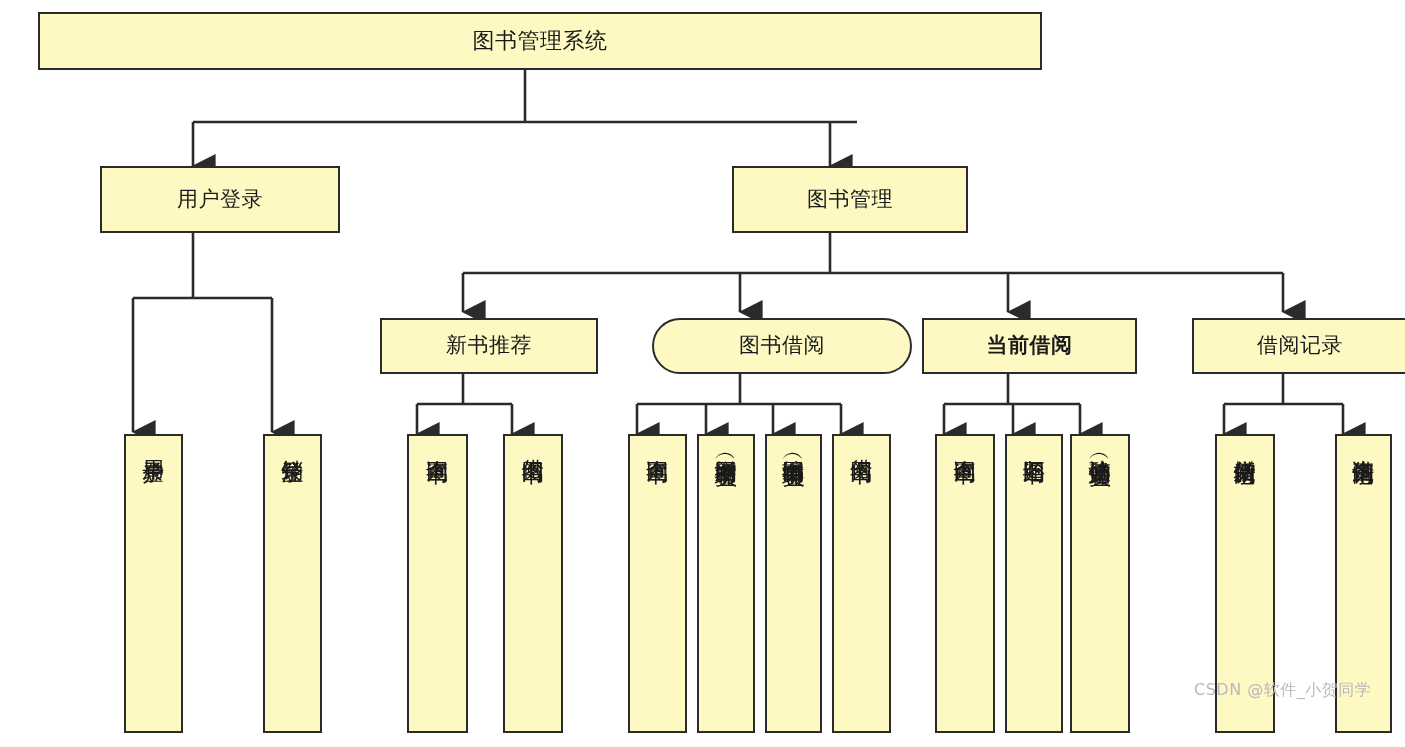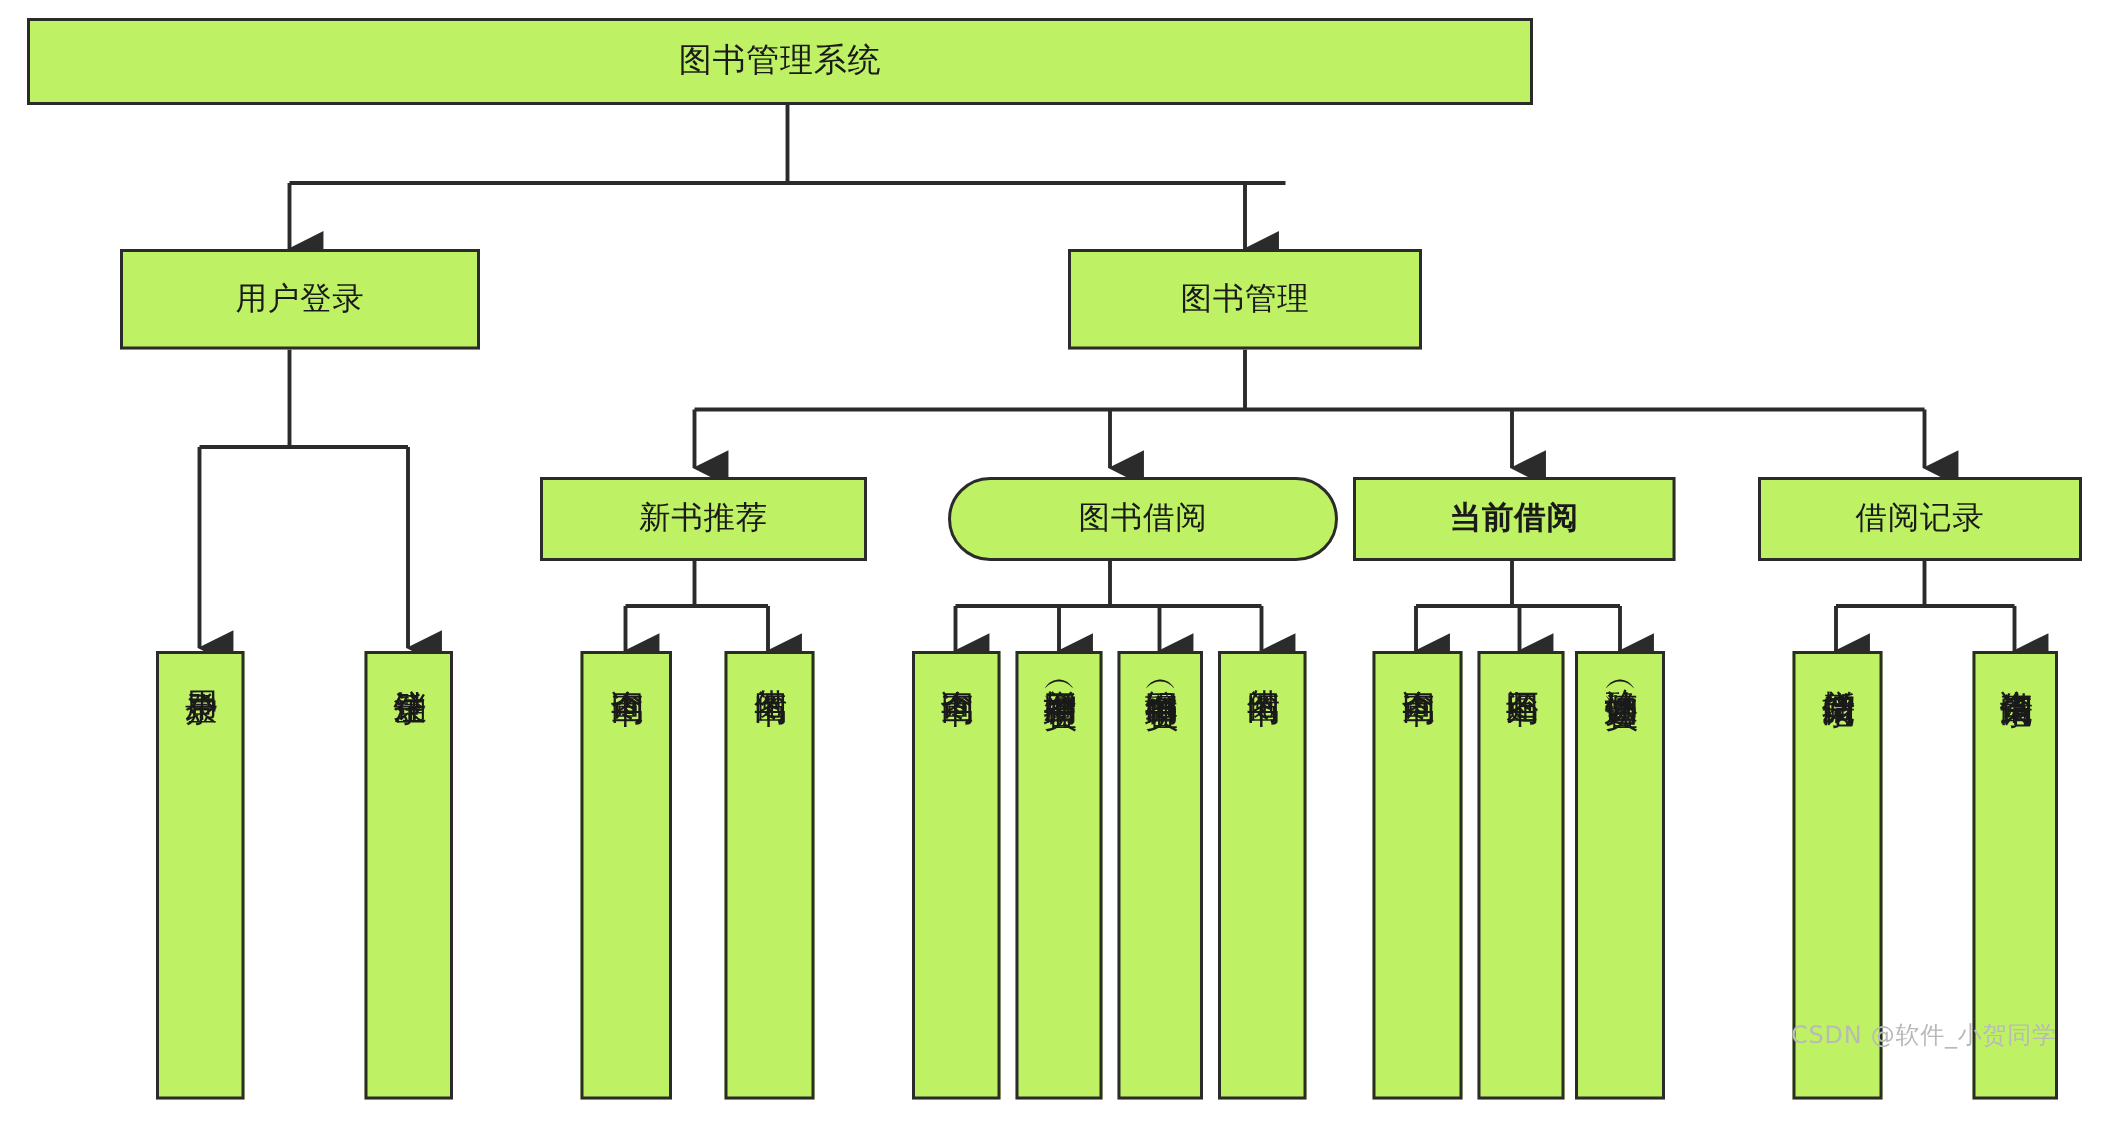--- a/index.html
+++ b/index.html
@@ -22,25 +22,26 @@
     left: 0;
     top: 0;
     width: 1405px;
     height: 747px;
     pointer-events: none;
   }
   .node {
     position: absolute;
     box-sizing: border-box;
     border: 2px solid #2b2b2b;
-    background: #bef264;
+    background: #fef9c3;
     display: flex;
     align-items: center;
     justify-content: center;
     color: #1a1a1a;
+    margin-left: 20px;
   }
   .node .label {
     display: block;
     text-align: center;
     line-height: 1.22;
     letter-spacing: 0.5px;
   }
   .node.h .label {
     font-size: 21px;
     white-space: nowrap;

